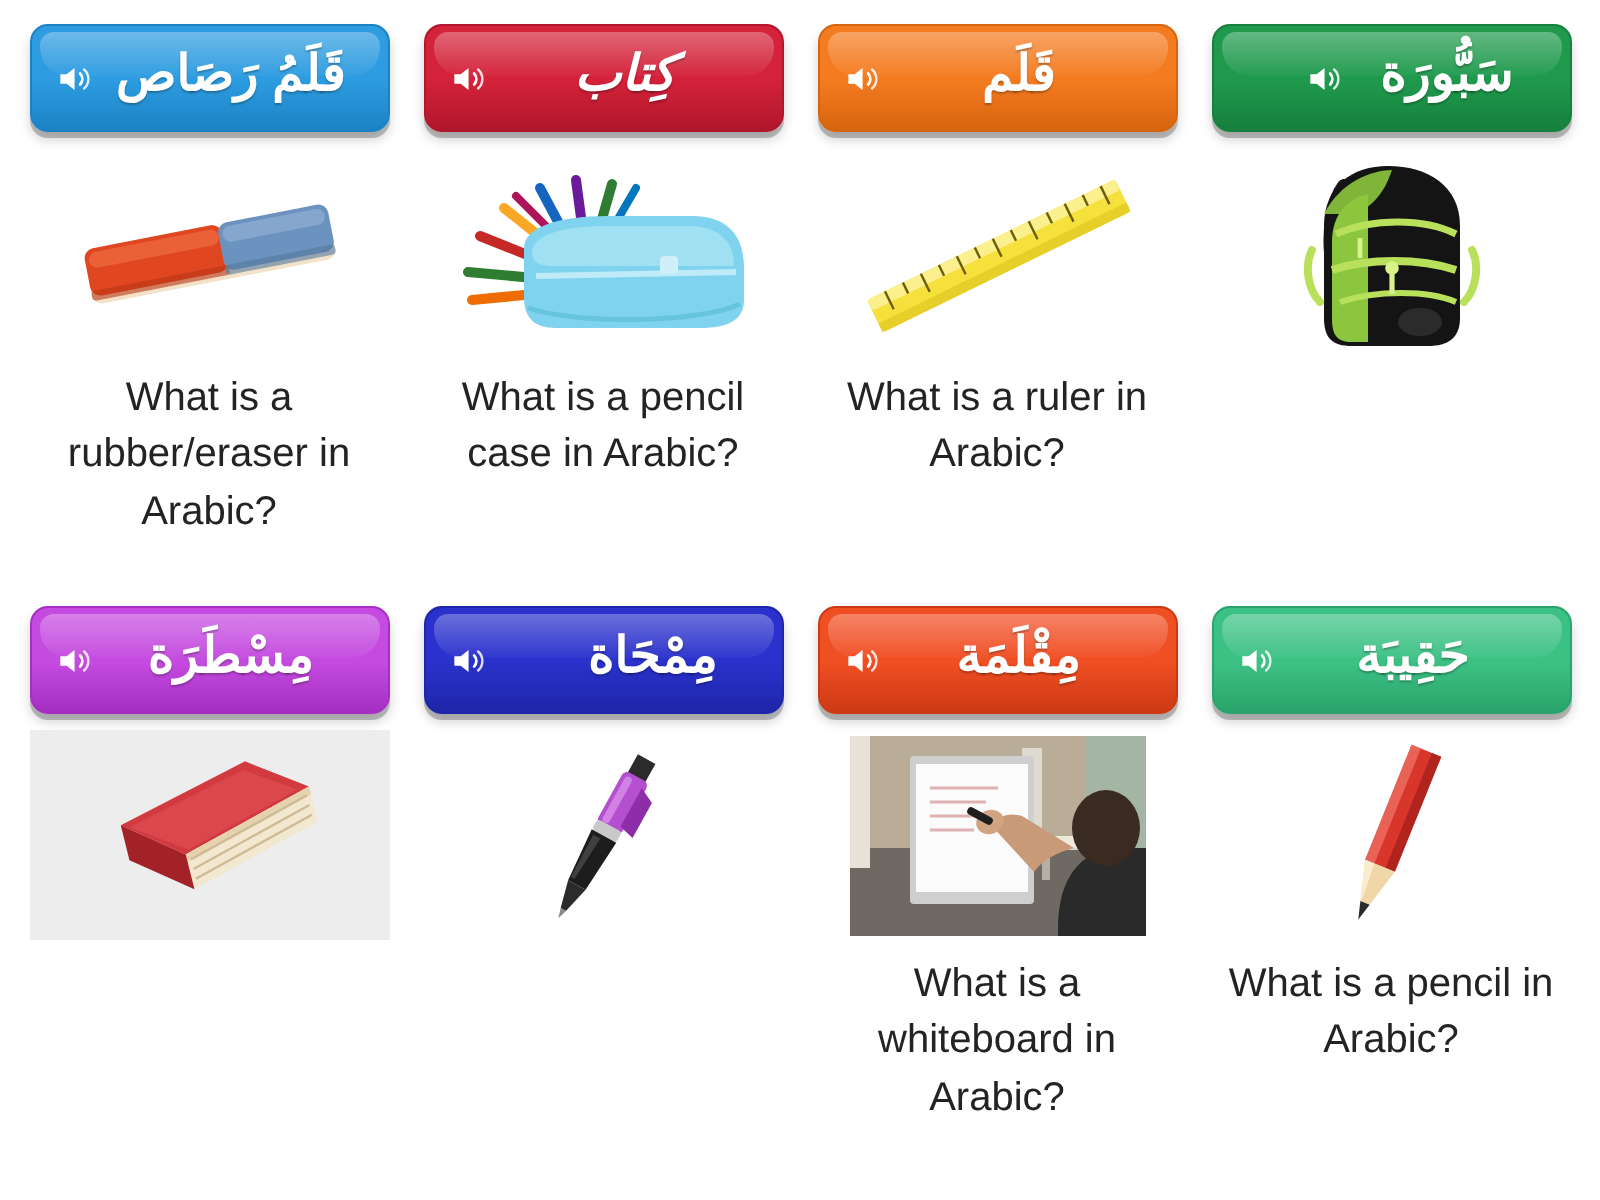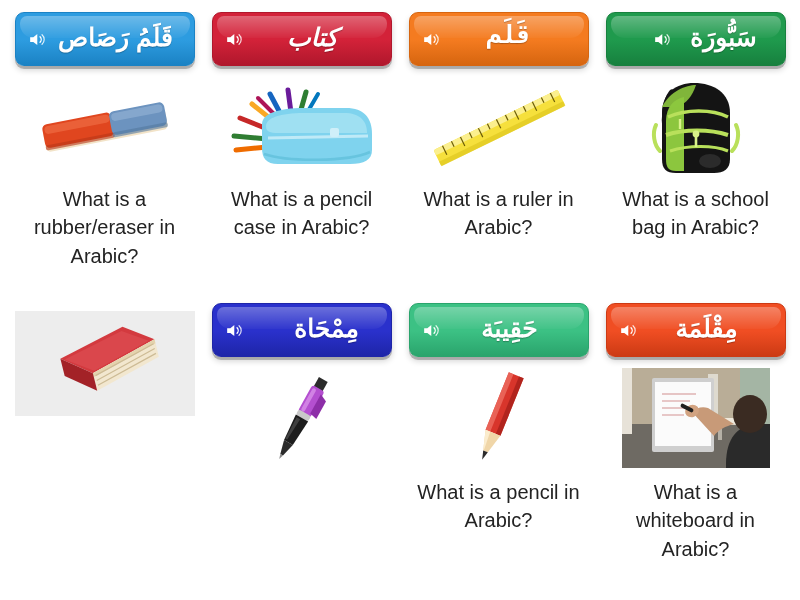--- a/index.html
+++ b/index.html
@@ -153,21 +153,21 @@
           <path d="M50 60 L150 58" stroke="#bfeaf7" stroke-width="3" fill="none"></path>
           <rect x="112" y="50" width="9" height="9" rx="2" fill="#cfeff9"></rect>
           <path d="M46 76 C70 84 130 84 152 74" stroke="#5cbdd9" stroke-width="2.5" fill="none" opacity="0.7"></path>
         </g>
       </svg>
     </div>
     <div class="caption">What is a pencil case in Arabic?</div>
   </div>
 
   <div class="card row1">
-    <div class="term-btn" style="background: linear-gradient(rgb(244, 123, 32) 0%, rgb(244, 123, 32) 52%, rgb(214, 101, 15) 100%); border: 1px solid rgb(214, 101, 15); font-family: Liberation Mono, monospace;">
+    <div class="term-btn" style="background: linear-gradient(rgb(244, 123, 32) 0%, rgb(244, 123, 32) 52%, rgb(214, 101, 15) 100%); border: 1px solid rgb(214, 101, 15);">
       <span class="spk">
         <svg viewBox="0 0 24 24" fill="#ffffff">
             <path d="M4 9v6h4l5 4V5L8 9H4z"></path>
             <path d="M16.5 8.5a5 5 0 0 1 0 7" stroke="#ffffff" stroke-width="1.7" fill="none" stroke-linecap="round"></path>
             <path d="M19 6a8 8 0 0 1 0 12" stroke="#ffffff" stroke-width="1.5" fill="none" stroke-linecap="round" opacity="0.85"></path>
           </svg>
       </span>
       <span class="term-text">قَلَم</span>
     </div>
     <div class="pic">
@@ -219,24 +219,33 @@
         <path d="M32 40 C50 32 76 32 92 40" stroke="#b9e05b" stroke-width="3.5" fill="none"></path>
         <path d="M34 74 C52 68 78 68 92 74" stroke="#b9e05b" stroke-width="3" fill="none"></path>
         <circle cx="60" cy="57" r="3.4" fill="#d9f28a"></circle>
         <path d="M60 60 L60 70" stroke="#d9f28a" stroke-width="2.6"></path>
         <path d="M44 42 L44 52" stroke="#d9f28a" stroke-width="2.4"></path>
         <ellipse cx="74" cy="84" rx="11" ry="7" fill="#2b2b2b"></ellipse>
         <path d="M20 48 C16 56 18 68 24 74" stroke="#b9e05b" stroke-width="4" fill="none" stroke-linecap="round"></path>
         <path d="M100 48 C104 56 102 68 96 74" stroke="#b9e05b" stroke-width="4" fill="none" stroke-linecap="round"></path>
       </svg>
     </div>
-    <div class="caption">What is a school bag in Arabic?</div>
   </div>
 
   <div class="card row2">
+    <div class="term-btn" style="background: linear-gradient(rgb(196, 74, 224) 0%, rgb(196, 74, 224) 52%, rgb(165, 47, 194) 100%); border: 1px solid rgb(165, 47, 194);">
+      <span class="spk">
+        <svg viewBox="0 0 24 24" fill="#ffffff">
+            <path d="M4 9v6h4l5 4V5L8 9H4z"></path>
+            <path d="M16.5 8.5a5 5 0 0 1 0 7" stroke="#ffffff" stroke-width="1.7" fill="none" stroke-linecap="round"></path>
+            <path d="M19 6a8 8 0 0 1 0 12" stroke="#ffffff" stroke-width="1.5" fill="none" stroke-linecap="round" opacity="0.85"></path>
+          </svg>
+      </span>
+      <span class="term-text">مِسْطَرَة</span>
+    </div>
     <div class="pic" style="background:#ededed;">
       <svg width="140" height="92" viewBox="0 0 140 92">
         <g transform="rotate(-14 70 46)">
           <path d="M28 30 L96 14 L124 34 L56 52 Z" fill="#d33a3f"></path>
           <path d="M56 52 L124 34 L124 52 L56 70 Z" fill="#f2e7cf"></path>
           <path d="M56 52 L124 34 L124 38 L56 56 Z" fill="#e4d3ae"></path>
           <path d="M28 30 L56 52 L56 70 L28 48 Z" fill="#a32227"></path>
           <path d="M32 32 L94 18 L118 34 L58 50 Z" fill="#e05257" opacity="0.55"></path>
           <path d="M58 55 L122 38" stroke="#cdbb95" stroke-width="1.2"></path>
           <path d="M58 60 L122 43" stroke="#cdbb95" stroke-width="1.2"></path>
@@ -265,46 +274,20 @@
           <rect x="50" y="18" width="4" height="26" rx="2" fill="#d88fe8" opacity="0.8"></rect>
           <path d="M60 20 L68 24 L68 44 L60 42 Z" fill="#8d2ea8"></path>
           <rect x="48" y="44" width="14" height="6" rx="2" fill="#c9c9c9"></rect>
           <path d="M48 50 L62 50 L60 78 L50 78 Z" fill="#1d1d1d"></path>
           <path d="M50 52 L54 52 L52.5 76 L50.5 76 Z" fill="#4a4a4a" opacity="0.8"></path>
           <path d="M50 78 L60 78 L56.5 92 L53.5 92 Z" fill="#2b2b2b"></path>
           <path d="M53.5 92 L56.5 92 L55 97 Z" fill="#8a8a8a"></path>
         </g>
       </svg>
     </div>
-  </div>
-
-  <div class="card row2">
-    <div class="term-btn" style="background: linear-gradient(rgb(60, 193, 132) 0%, rgb(60, 193, 132) 52%, rgb(42, 164, 108) 100%); border: 1px solid rgb(42, 164, 108);">
-      <span class="spk">
-        <svg viewBox="0 0 24 24" fill="#ffffff">
-            <path d="M4 9v6h4l5 4V5L8 9H4z"></path>
-            <path d="M16.5 8.5a5 5 0 0 1 0 7" stroke="#ffffff" stroke-width="1.7" fill="none" stroke-linecap="round"></path>
-            <path d="M19 6a8 8 0 0 1 0 12" stroke="#ffffff" stroke-width="1.5" fill="none" stroke-linecap="round" opacity="0.85"></path>
-          </svg>
-      </span>
-      <span class="term-text">حَقِيبَة</span>
-    </div>
-    <div class="pic">
-      <svg width="110" height="100" viewBox="0 0 110 100">
-        <g transform="rotate(22 55 50)">
-          <rect x="47" y="4" width="16" height="62" fill="#d8352b"></rect>
-          <rect x="47" y="4" width="5" height="62" fill="#ec6a5e" opacity="0.85"></rect>
-          <rect x="58" y="4" width="5" height="62" fill="#a8211a" opacity="0.8"></rect>
-          <path d="M47 66 L63 66 L57.5 86 L52.5 86 Z" fill="#f0d6a8"></path>
-          <path d="M47 66 L52 66 L53 84 L52.5 86 Z" fill="#fbeccd"></path>
-          <path d="M52.5 86 L57.5 86 L55 95 Z" fill="#2b2b2b"></path>
-        </g>
-      </svg>
-    </div>
-    <div class="caption">What is a pencil in Arabic?</div>
   </div>
 
   <div class="card row2">
     <div class="term-btn" style="background: linear-gradient(rgb(240, 78, 35) 0%, rgb(240, 78, 35) 52%, rgb(204, 58, 20) 100%); border: 1px solid rgb(204, 58, 20);">
       <span class="spk">
         <svg viewBox="0 0 24 24" fill="#ffffff">
             <path d="M4 9v6h4l5 4V5L8 9H4z"></path>
             <path d="M16.5 8.5a5 5 0 0 1 0 7" stroke="#ffffff" stroke-width="1.7" fill="none" stroke-linecap="round"></path>
             <path d="M19 6a8 8 0 0 1 0 12" stroke="#ffffff" stroke-width="1.5" fill="none" stroke-linecap="round" opacity="0.85"></path>
           </svg>
@@ -335,13 +318,39 @@
         <path d="M104 96 C104 70 116 58 132 56 L148 56 L148 100 L104 100 Z" fill="#2a2a2a"></path>
         <ellipse cx="128" cy="46" rx="17" ry="19" fill="#3a2b22"></ellipse>
         <path d="M112 56 C104 58 96 62 92 68 L70 44 C74 40 80 38 86 40 Z" fill="#c89a78"></path>
         <ellipse cx="70" cy="43" rx="7" ry="6" fill="#d2a381" transform="rotate(-20 70 43)"></ellipse>
         <rect x="58" y="38" width="14" height="4" rx="2" fill="#1f1f1f" transform="rotate(28 65 40)"></rect>
       </svg>
     </div>
     <div class="caption">What is a whiteboard in Arabic?</div>
   </div>
 
+  <div class="card row2">
+    <div class="term-btn" style="background: linear-gradient(rgb(60, 193, 132) 0%, rgb(60, 193, 132) 52%, rgb(42, 164, 108) 100%); border: 1px solid rgb(42, 164, 108);">
+      <span class="spk">
+        <svg viewBox="0 0 24 24" fill="#ffffff">
+            <path d="M4 9v6h4l5 4V5L8 9H4z"></path>
+            <path d="M16.5 8.5a5 5 0 0 1 0 7" stroke="#ffffff" stroke-width="1.7" fill="none" stroke-linecap="round"></path>
+            <path d="M19 6a8 8 0 0 1 0 12" stroke="#ffffff" stroke-width="1.5" fill="none" stroke-linecap="round" opacity="0.85"></path>
+          </svg>
+      </span>
+      <span class="term-text">حَقِيبَة</span>
+    </div>
+    <div class="pic">
+      <svg width="110" height="100" viewBox="0 0 110 100">
+        <g transform="rotate(22 55 50)">
+          <rect x="47" y="4" width="16" height="62" fill="#d8352b"></rect>
+          <rect x="47" y="4" width="5" height="62" fill="#ec6a5e" opacity="0.85"></rect>
+          <rect x="58" y="4" width="5" height="62" fill="#a8211a" opacity="0.8"></rect>
+          <path d="M47 66 L63 66 L57.5 86 L52.5 86 Z" fill="#f0d6a8"></path>
+          <path d="M47 66 L52 66 L53 84 L52.5 86 Z" fill="#fbeccd"></path>
+          <path d="M52.5 86 L57.5 86 L55 95 Z" fill="#2b2b2b"></path>
+        </g>
+      </svg>
+    </div>
+    <div class="caption">What is a pencil in Arabic?</div>
+  </div>
+
 </div>
 
 </body></html>

